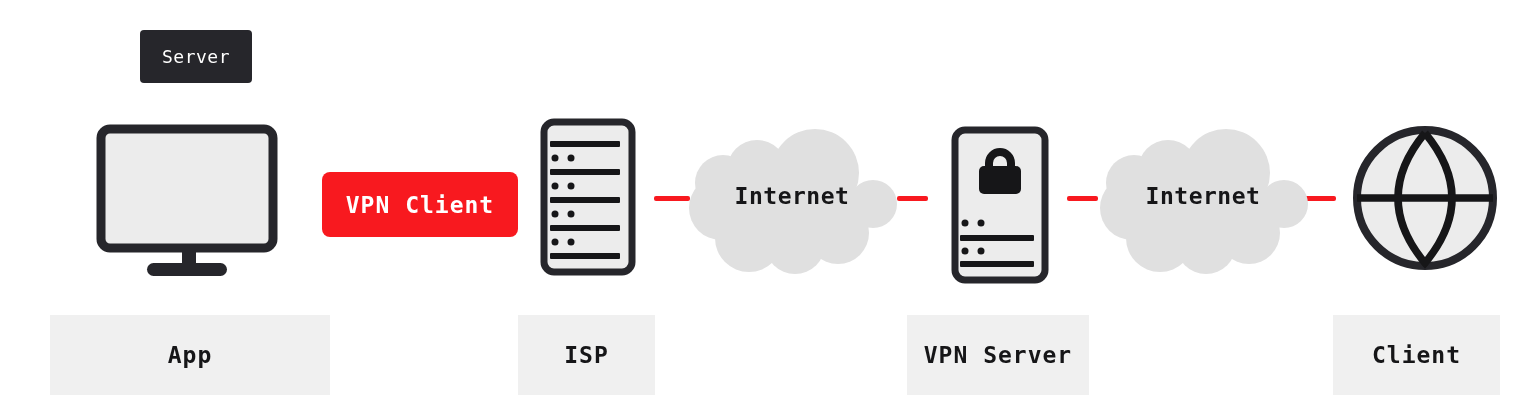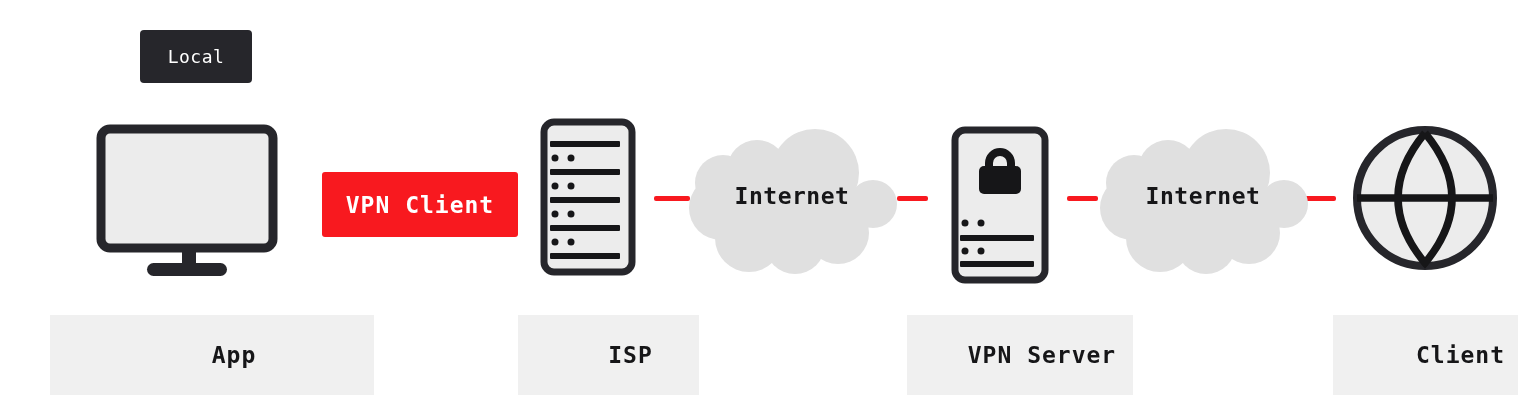--- a/index.html
+++ b/index.html
@@ -12,50 +12,50 @@
   }
   .abs{position:absolute;}
   .badge-local{
     left:140px;top:30px;width:112px;height:53px;
     background:#26262b;border-radius:4px;
     display:flex;align-items:center;justify-content:center;
     color:#ffffff;font-size:18px;letter-spacing:.5px;
   }
   .badge-vpn-client{
     left:322px;top:172px;width:196px;height:65px;
-    background:#f8191f;border-radius:3px;
+    background:#f8191f;border-radius:8px;
     display:flex;align-items:center;justify-content:center;
     color:#ffffff;font-size:23px;font-weight:bold;letter-spacing:1px;
   }
   .connector{
     height:5px;top:196px;background:#f8191f;border-radius:2px;
   }
   .cloud-label{
     top:120px;width:214px;height:152px;
     display:flex;align-items:center;justify-content:center;
     color:#161618;font-size:23px;font-weight:bold;letter-spacing:.5px;
   }
   .node-label{
     top:315px;height:80px;background:#f0f0f0;
     display:flex;align-items:center;justify-content:center;
-    color:#161618;font-size:23px;font-weight:bold;letter-spacing:1px;padding-left:44px;
+    color:#161618;font-size:23px;font-weight:bold;letter-spacing:1px;
   }
   .lbl-app{left:50px;width:280px;}
   .lbl-isp{left:518px;width:137px;}
   .lbl-vpn-server{left:907px;width:182px;}
   .lbl-server{left:1333px;width:167px;}
   svg{display:block;}
 </style>
 </head>
 <body>
 
 <div class="stage">
 
   <div class="abs badge-local">
-    <span>Local</span>
+    <span>Server</span>
   </div>
 
   <div class="abs" style="left:96px;top:124px;">
     <svg width="182" height="152" viewBox="0 0 182 152">
       <rect x="5" y="5" width="172" height="119" rx="9" fill="#ececec" stroke="#26262b" stroke-width="9"></rect>
       <rect x="86" y="124" width="14" height="22" fill="#26262b"></rect>
       <rect x="51" y="139" width="80" height="13" rx="6.5" fill="#26262b"></rect>
     </svg>
   </div>
 

